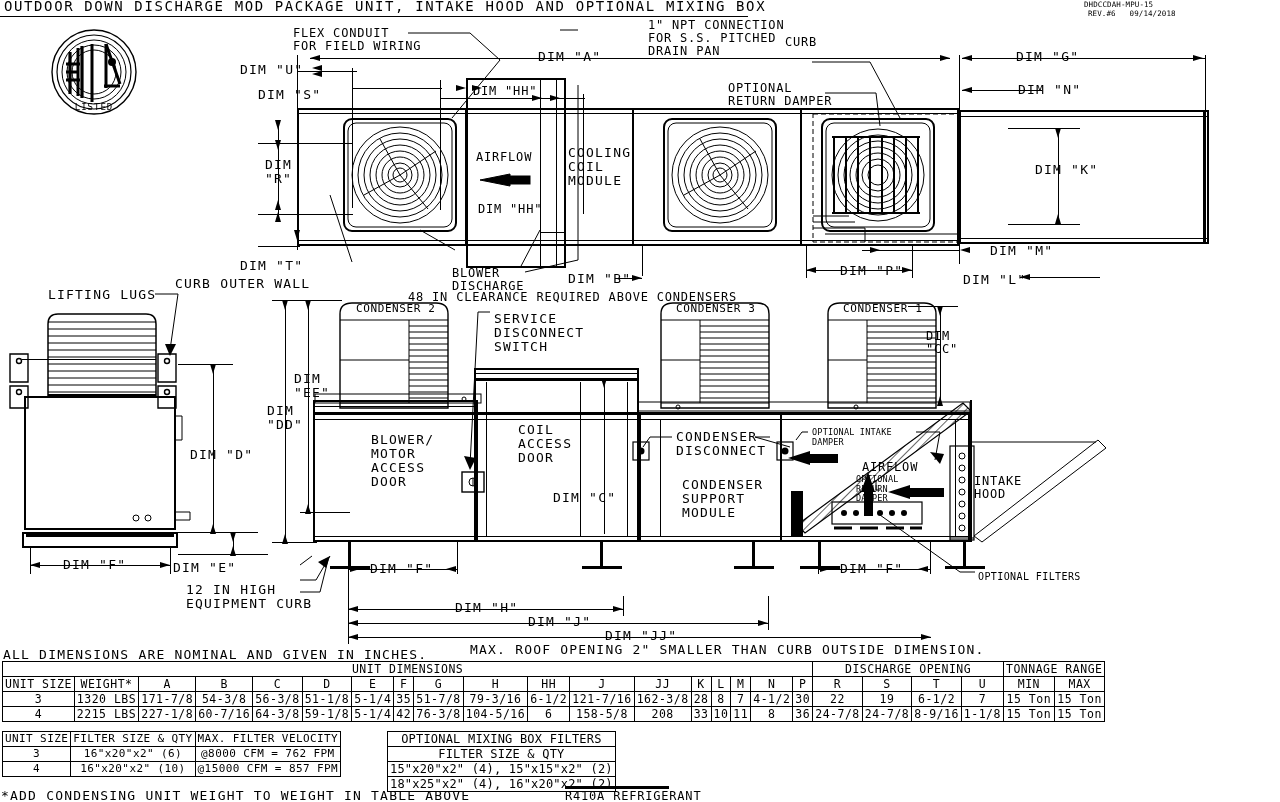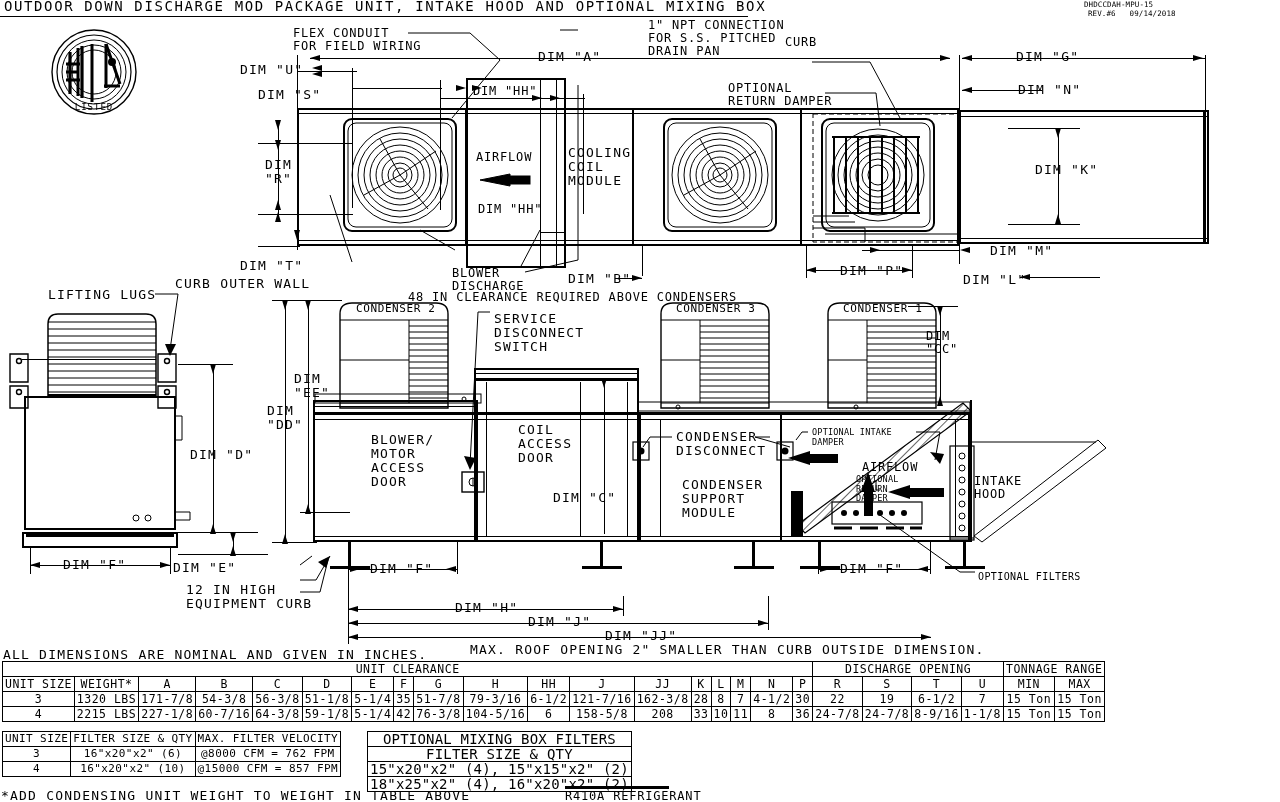--- a/index.html
+++ b/index.html
@@ -23,21 +23,21 @@
   .box2{position:absolute;border:2px solid #000;box-sizing:border-box;}
   svg{position:absolute;overflow:visible;}
   table{border-collapse:collapse;position:absolute;
         font-family:"DejaVu Sans Mono","Liberation Mono",monospace;}
   table td,table th{border:1px solid #000;text-align:center;font-weight:normal;
         padding:0 2px;white-space:nowrap;}
   #tbl-main{left:2px;top:661px;font-size:11.5px;letter-spacing:0.5px;}
   #tbl-main td,#tbl-main th{height:14px;line-height:14px;}
   #tbl-info{left:2px;top:731px;font-size:11px;letter-spacing:0.4px;}
   #tbl-info td,#tbl-info th{height:14px;line-height:14px;}
-  #tbl-mix{left:367px;top:731px;font-size:14px;letter-spacing:0.2px;}
+  #tbl-mix{left:387px;top:731px;font-size:12px;letter-spacing:0.2px;}
   #tbl-mix td,#tbl-mix th{height:14px;line-height:14px;}
   .noborder{border:none !important;}
 </style>
 </head>
 <body>
 
 <div class="lbl title" style="left:4px;top:0px;">OUTDOOR DOWN DISCHARGE MOD PACKAGE UNIT, INTAKE HOOD AND OPTIONAL MIXING BOX</div>
 <div class="ln hl" style="left:0;top:16px;width:748px;height:1px;"></div>
 
 <div class="lbl t8" style="left:1084px;top:1px;">DHDCCDAH-MPU-15</div>
@@ -575,21 +575,21 @@
       <polygon points="233,546 230,556 236,556"></polygon>
   </g>
 </svg>
 
 <div class="lbl t13" style="left:470px;top:643px;">MAX. ROOF OPENING 2" SMALLER THAN CURB OUTSIDE DIMENSION.</div>
 <div class="lbl t13" style="left:3px;top:648px;">ALL DIMENSIONS ARE NOMINAL AND GIVEN IN INCHES.</div>
 
 <table id="tbl-main">
   <tbody>
       <tr>
-    <td colspan="18">UNIT CLEARANCE</td>
+    <td colspan="18">UNIT DIMENSIONS</td>
     <td colspan="4">DISCHARGE OPENING</td>
     <td colspan="2">TONNAGE RANGE</td>
   </tr>
   <tr>
     <th>UNIT SIZE</th>
     <th>WEIGHT*</th>
     <th>A</th>
     <th>B</th>
     <th>C</th>
     <th>D</th>

